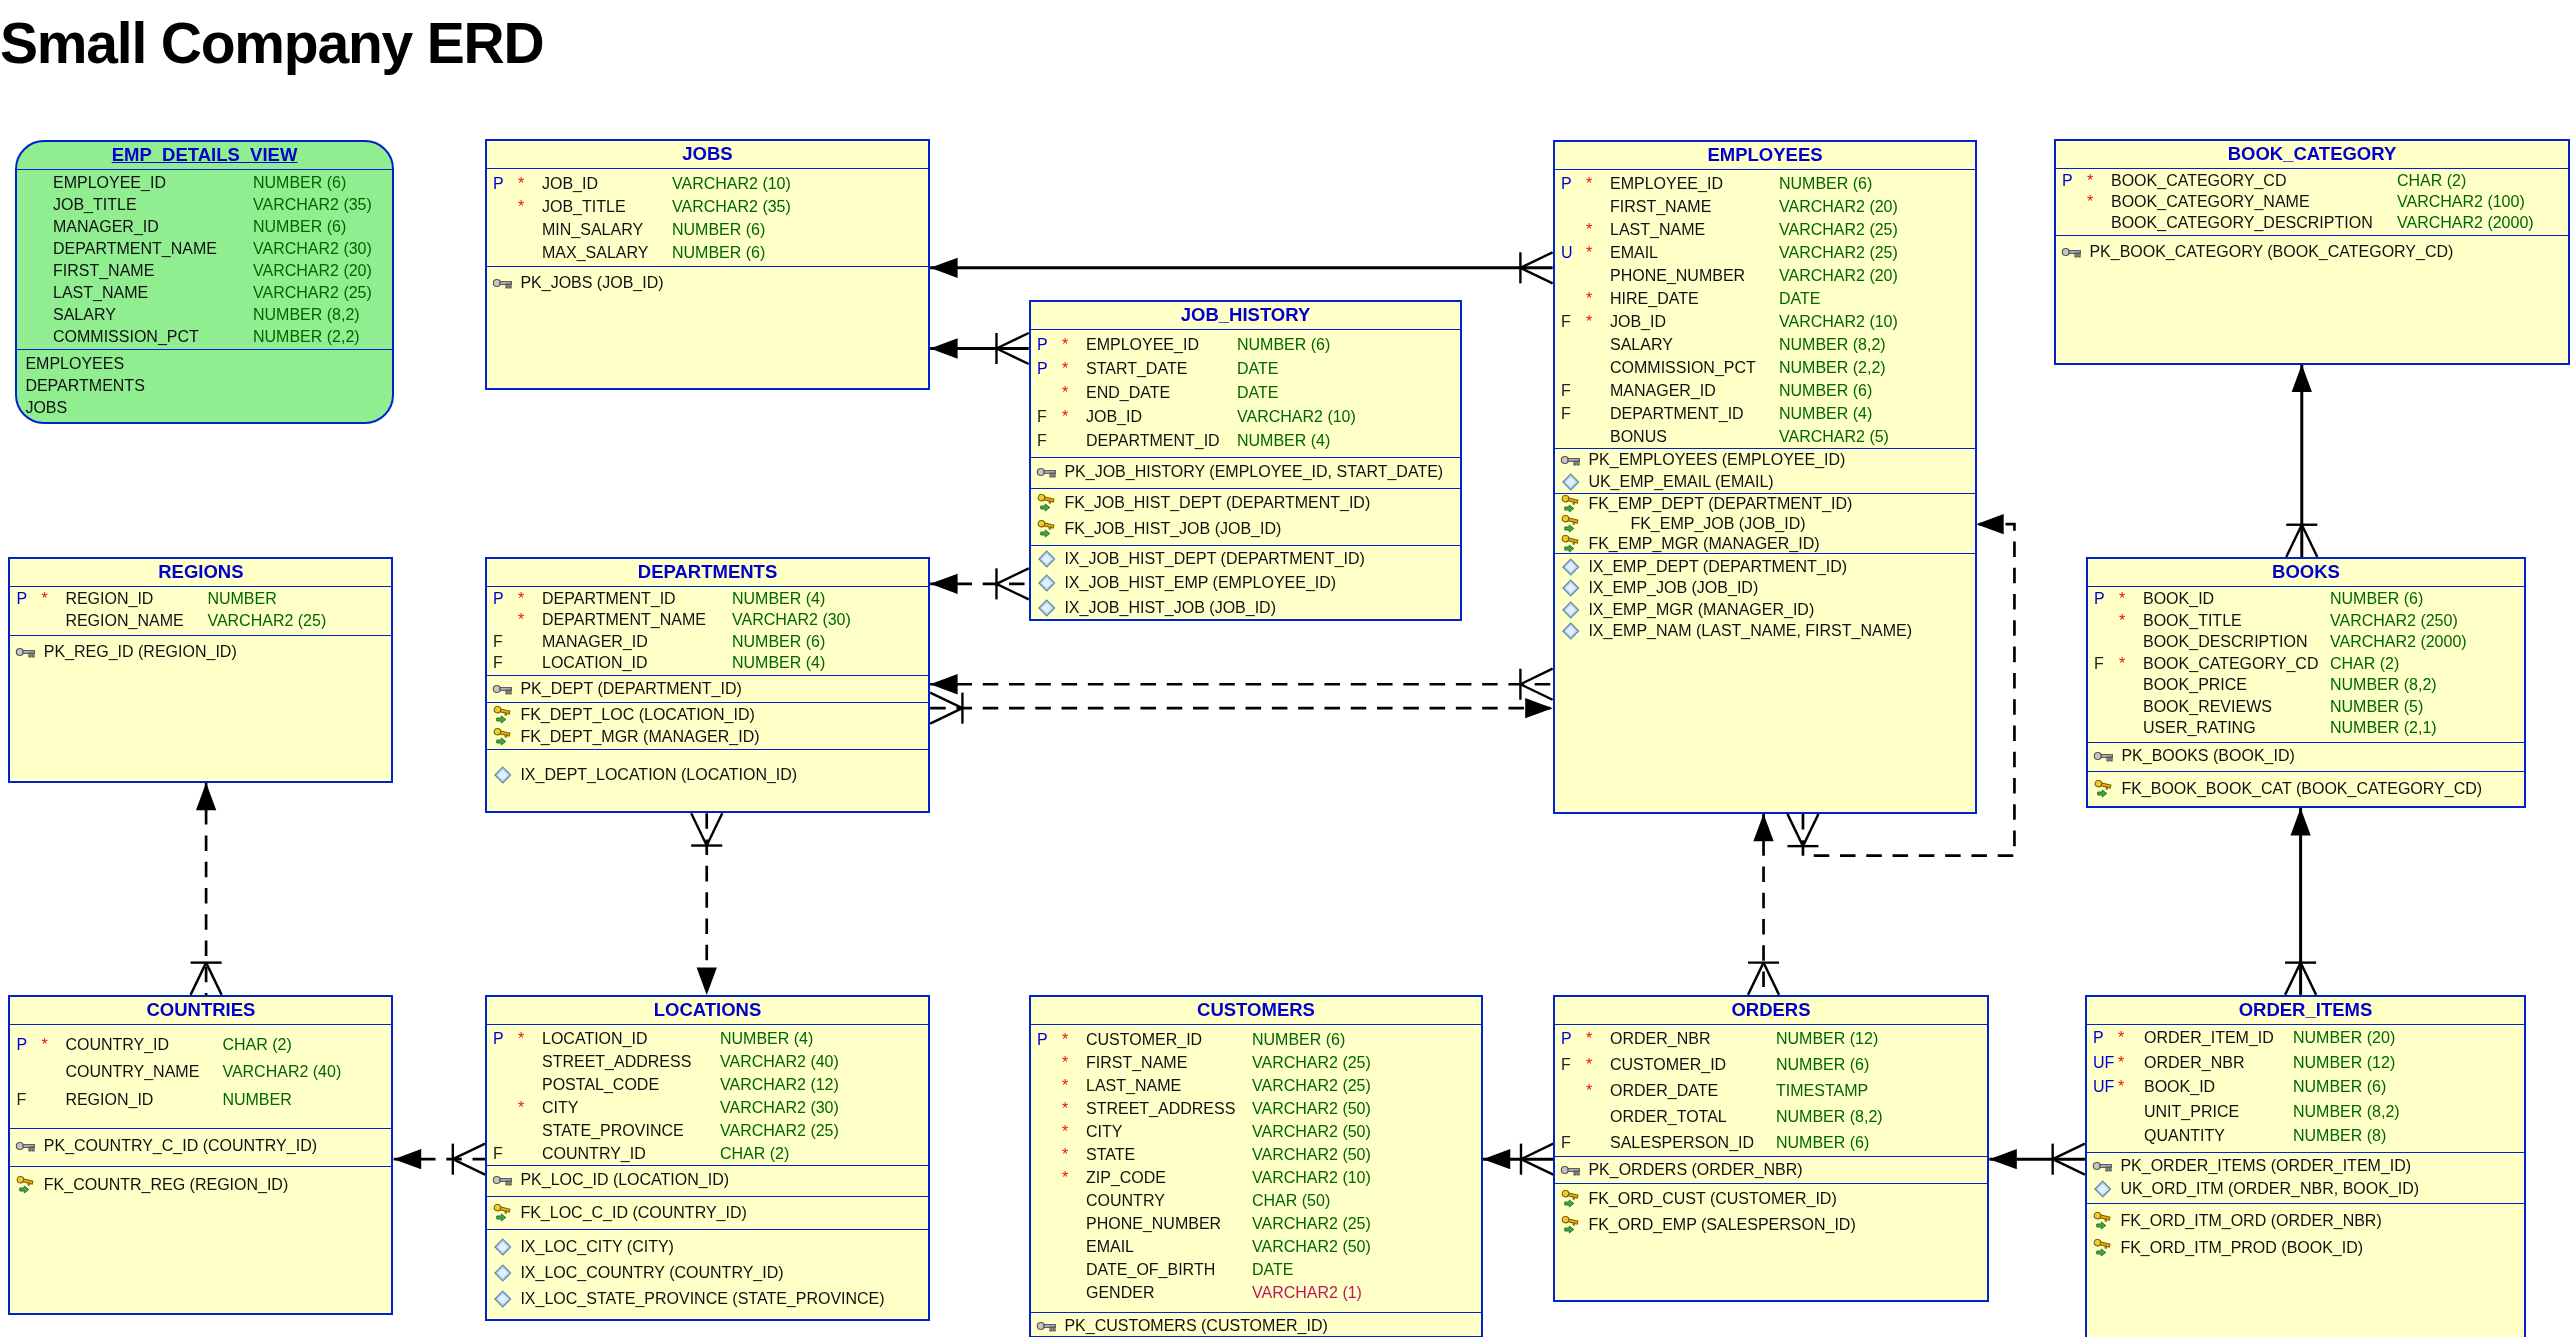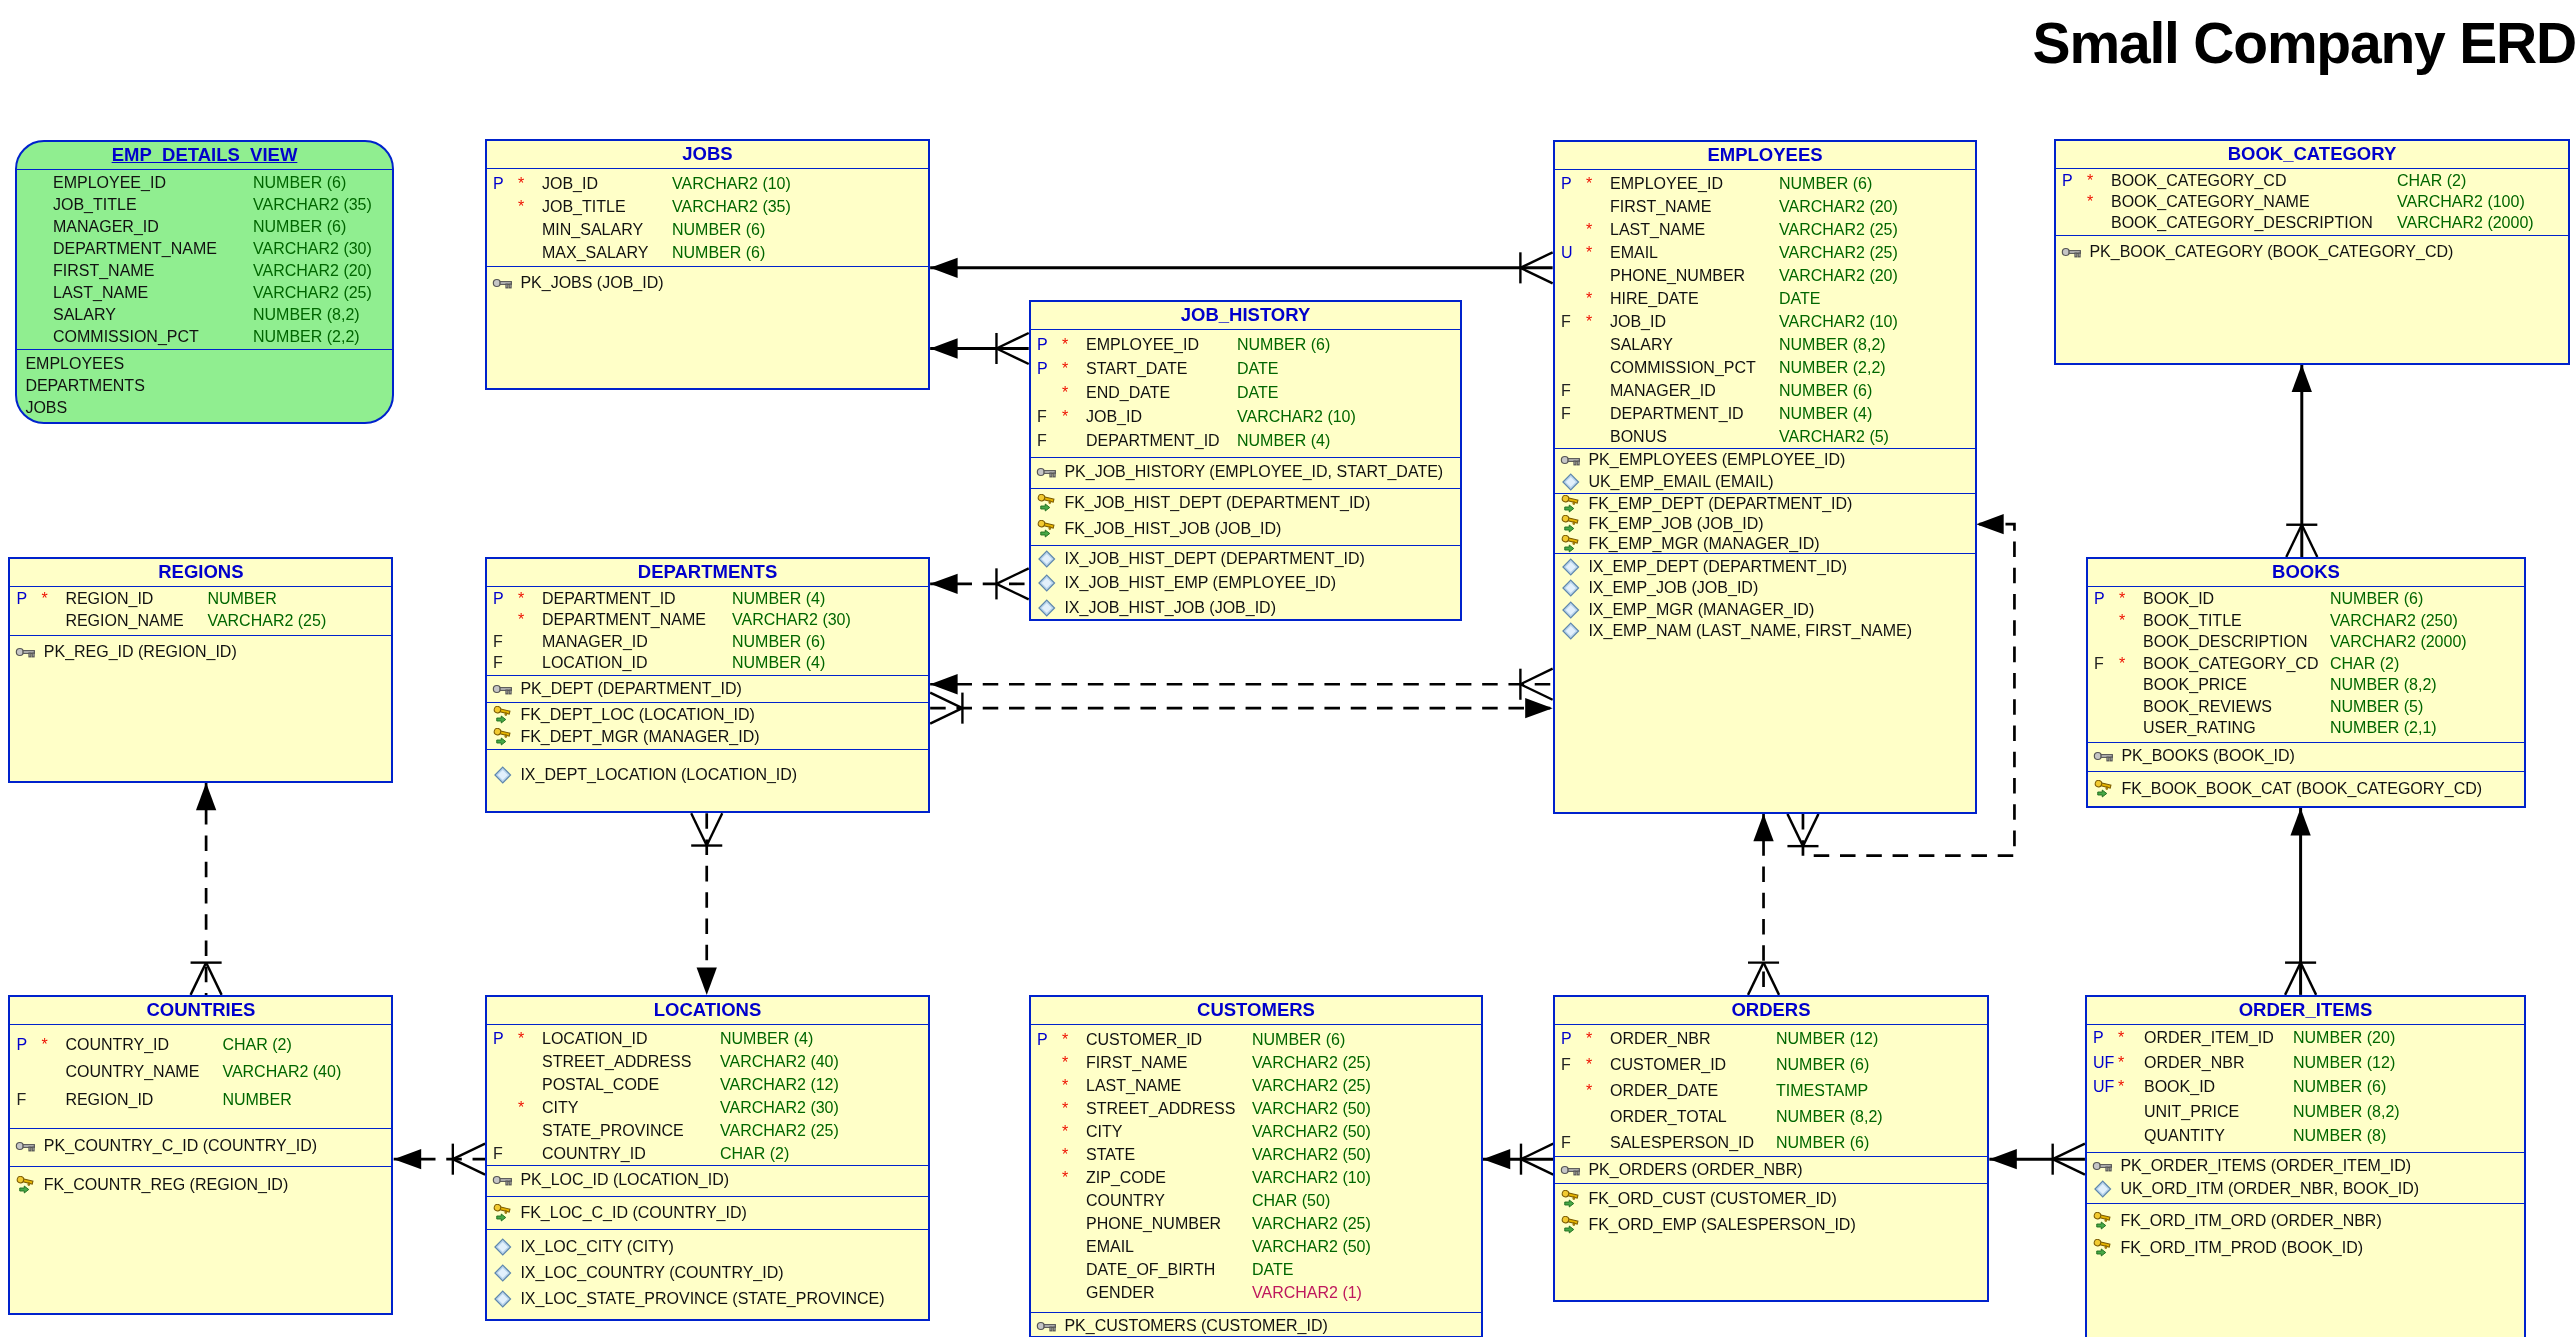--- a/index.html
+++ b/index.html
@@ -1,18 +1,18 @@
 <!DOCTYPE html>
 <html style="font-size:9.6px"><head>
 <meta charset="utf-8">
 <style>
   html,body{margin:0;padding:0;background:#ffffff;}
   body{font-family:"Liberation Sans", sans-serif; width:2576px; height:1338px; position:relative;}
   #canvas{position:absolute;left:0;top:0;width:2576px;height:1338px;overflow:hidden;}
-  #diagram-title{position:absolute;top:9.6px;left:0;width:2576px;text-align:right;
+  #diagram-title{position:absolute;top:9.6px;left:0;width:2576px;text-align:left;
     font-size:57px;font-weight:bold;color:#000;letter-spacing:-1.2px;}
   .erd-table{position:absolute;border:2.4px solid #0022cc;box-sizing:border-box;overflow:hidden;}
   .t-title{display:flex;align-items:center;justify-content:center;border-bottom:1.8px solid #0022cc;box-sizing:border-box;}
   .t-title span{font-weight:bold;font-size:18.5px;}
   .t-cols{position:relative;box-sizing:border-box;}
   .c-row{position:relative;}
   .c-key{position:absolute;left:6px;font-size:16px;}
   .c-star{position:absolute;left:31px;font-size:16px;}
   .c-name{position:absolute;font-size:16px;color:#111;}
   .c-type{position:absolute;font-size:16px;}
@@ -460,21 +460,21 @@
               <g transform="rotate(14 16 10)">
                 <rect x="12" y="6" width="22" height="6" fill="#e6b400" stroke="#7a5a00" stroke-width="2"></rect>
                 <rect x="26" y="11" width="3" height="5" fill="#e6b400" stroke="#7a5a00" stroke-width="1.5"></rect>
                 <circle cx="9" cy="9" r="6.5" fill="#f2ca30" stroke="#7a5a00" stroke-width="2"></circle>
               </g>
               <path d="M8 24 L17 24 L17 20 L26 27 L17 34 L17 30 L8 30 Z" fill="#46a846" stroke="#1d6b1d" stroke-width="1.8"></path>
             </svg>
           </span>
           <span class="s-text">FK_EMP_DEPT (DEPARTMENT_ID)</span>
         </div>
-        <div class="s-row" style="height: 20px;">
+        <div class="s-row" style="height: 20px; gap: 42px;">
           <span class="s-icon">
             <svg viewBox="0 0 40 36">
               <g transform="rotate(14 16 10)">
                 <rect x="12" y="6" width="22" height="6" fill="#e6b400" stroke="#7a5a00" stroke-width="2"></rect>
                 <rect x="26" y="11" width="3" height="5" fill="#e6b400" stroke="#7a5a00" stroke-width="1.5"></rect>
                 <circle cx="9" cy="9" r="6.5" fill="#f2ca30" stroke="#7a5a00" stroke-width="2"></circle>
               </g>
               <path d="M8 24 L17 24 L17 20 L26 27 L17 34 L17 30 L8 30 Z" fill="#46a846" stroke="#1d6b1d" stroke-width="1.8"></path>
             </svg>
           </span>

